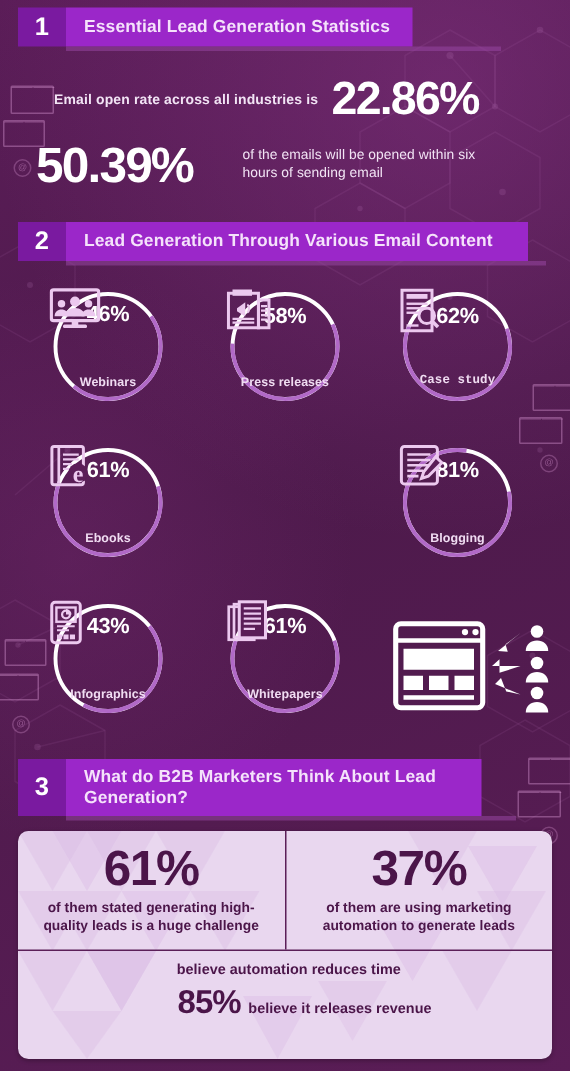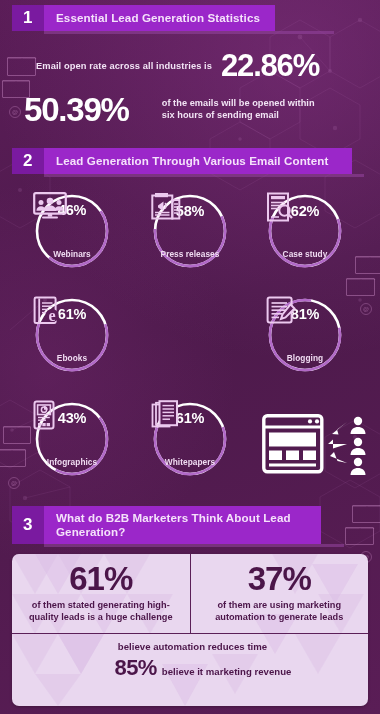--- a/index.html
+++ b/index.html
@@ -33,21 +33,21 @@
   .sec-num{width:32px;background:#7a1aa0;color:#fff;display:flex;align-items:center;
     justify-content:center;font-size:17px;font-weight:bold;letter-spacing:.3px;}
   .sec-title{background:#9b27c9;color:#f5e2fb;display:flex;align-items:center;
     padding:0 0 0 12px;font-size:11.6px;font-weight:bold;letter-spacing:.1px;line-height:1.22;}
   .sec-underline{position:absolute;height:3px;background:rgba(150,70,160,.55);}
   
   .s1row1{position:absolute;display:flex;align-items:center;}
   .s1lead{color:#f2e4f5;font-size:9.3px;font-weight:bold;letter-spacing:.1px;}
   .bignum{color:#fff;font-weight:bold;letter-spacing:-1.2px;line-height:1;}
   .s1row2{position:absolute;display:flex;align-items:center;}
-  .s1trail{color:#f2e4f5;font-size:9.2px;font-weight:bold;line-height:1.3;letter-spacing:.05px;}
+  .s1trail{color:#f2e4f5;font-size:9.2px;font-weight:normal;line-height:1.3;letter-spacing:.05px;}
   
   .circle{position:absolute;width:78px;height:78px;}
   .circle svg{position:absolute;left:0;top:0;}
   .c-inner{position:absolute;left:0;top:0;width:78px;height:78px;
     display:flex;flex-direction:column;align-items:center;justify-content:center;}
   .c-pct{color:#fff;font-size:14.5px;font-weight:bold;letter-spacing:-.2px;margin-top:-1px;}
   .c-icon{height:30px;display:flex;align-items:center;justify-content:center;margin:1px 0 0;}
   .c-label{color:#f0dcf2;font-size:8.3px;font-weight:bold;text-align:center;
     line-height:1.06;margin-top:1px;letter-spacing:.05px;}
   .c-label.two{margin-top:0px;}
@@ -216,21 +216,21 @@
           <g stroke="#ecc9ef" stroke-width="1.6">
             <line x1="5" y1="10.5" x2="19" y2="10.5"></line>
               <line x1="5" y1="13.5" x2="19" y2="13.5"></line>
             <line x1="5" y1="16.5" x2="14" y2="16.5"></line>
               <line x1="5" y1="25" x2="13" y2="25"></line>
           </g>
           <circle cx="18.5" cy="18.5" r="5.2" fill="none" stroke="#ecc9ef" stroke-width="2"></circle>
           <line x1="22.3" y1="22.3" x2="26" y2="26" stroke="#ecc9ef" stroke-width="2.4"></line>
         </svg>
       </div>
-      <div class="c-label two" style="line-height:1.03;">Case study</div>
+      <div class="c-label two" style="line-height:1.03;font-family:Liberation Mono, monospace;">Case study</div>
     </div>
   </div>
 
   <div class="circle" style="left:33px;top:296px;">
     <svg viewBox="0 0 78 78">
         <circle cx="39" cy="39" r="35" fill="none" stroke="#ffffff" stroke-width="2.6"></circle>
       <circle cx="39" cy="39" r="35" fill="none" stroke="#b169c7" stroke-width="2.6" stroke-dasharray="134 86" transform="rotate(-18 39 39)"></circle>
       </svg>
     <div class="c-inner">
       <div class="c-pct">61%</div>
@@ -402,18 +402,18 @@
     </div>
 
     <div class="divider"></div>
 
     <div class="prow2">
       <div class="pline">
         <span class="t">believe automation reduces time</span>
       </div>
       <div class="pline second">
         <span class="n">85%</span>
-        <span class="t">believe it marketing revenue</span>
+        <span class="t">believe it releases revenue</span>
       </div>
     </div>
   </div>
 
 </div>
 
 </body></html>

